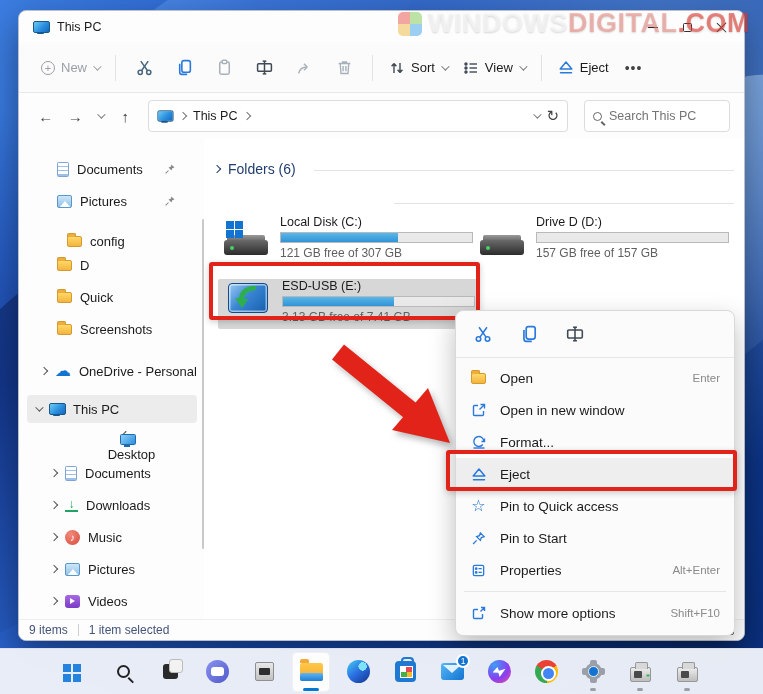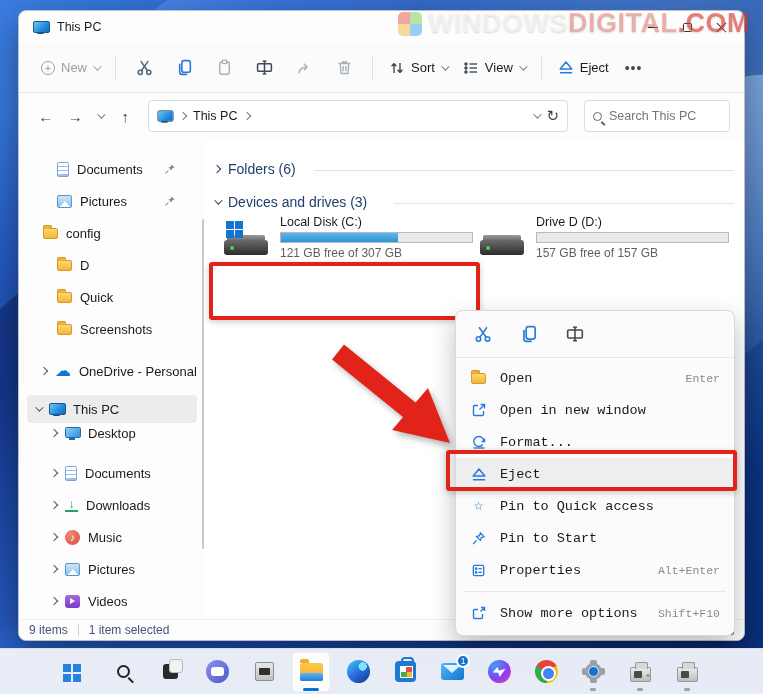--- a/index.html
+++ b/index.html
@@ -129,21 +129,21 @@
     font-size:12px; color:#44537a; background:#fdfdfd; border-top:1px solid #efefef; border-radius:0 0 8px 8px; }
   .sb-div { width:1px; height:12px; background:#d0d0d0; margin:0 10px; }
   .sb-right { position:absolute; right:10px; top:3px; display:flex; gap:10px; }
   .sbi-lines { width:14px; height:12px; border-top:2px solid #555; border-bottom:2px solid #555; position:relative; }
   .sbi-lines::before { content:""; position:absolute; left:0; top:3px; width:100%; height:2px; background:#555; }
   .sbi-thumb { width:12px; height:12px; border:1.6px solid #555; border-radius:2px; position:relative; }
   .sbi-thumb::before { content:""; position:absolute; left:1px; bottom:1px; width:5px; height:3px; background:#555; }
 
   
   .cmenu { position:absolute; left:455px; top:310px; width:280px; background:#fbfbfb; border:1px solid #d9d9d9;
-    border-radius:8px; box-shadow:0 10px 26px rgba(0,0,0,.26); z-index:30; padding-bottom:6px;font-family:Liberation Mono, monospace; }
+    border-radius:8px; box-shadow:0 10px 26px rgba(0,0,0,.26); z-index:30; padding-bottom:6px; }
   .cm-iconrow { display:flex; align-items:center; gap:12px; padding:9px 6px 7px 10px; }
   .cm-icobtn { width:34px; height:28px; display:flex; align-items:center; justify-content:center; border-radius:4px; cursor:default; }
   .cm-sep { height:1px; background:#e6e6e6; margin:2px 0 4px; }
   .cm-sep2 { height:1px; background:#e6e6e6; margin:5px 8px; }
   .cm-item { position:relative; height:32px; display:flex; align-items:center; padding:0 14px; gap:13px; font-size:13.5px; color:#1b1b1b; cursor:default; }
   .cm-item .cm-ico { width:17px; display:flex; justify-content:center; flex:none; color:#2471c8; }
   .cm-item .cm-lab { flex:1; white-space:nowrap; }
   .cm-item .cm-short { font-size:11.5px; color:#8a8a8a; }
   .cm-item.hl { background:#eeeeee; }
   .star-glyph { font-size:16px; color:#2471c8; line-height:1; }
@@ -347,21 +347,21 @@
           </svg>
       </div>
       <div class="sb-row" style="top:48px; padding-left:38px;">
         <span class="ico-pic"></span>
         <span class="lbl">Pictures</span>
         <svg class="pin-svg" width="12" height="12" viewBox="0 0 16 16">
             <path d="M10 2l4 4-3 1-1 3-4-4 3-1z" fill="#8a8a8a"></path>
             <line x1="6" y1="10" x2="2.2" y2="13.8" stroke="#8a8a8a" stroke-width="1.4"></line>
           </svg>
       </div>
-      <div class="sb-row" style="top:80px; padding-left:24px;">
+      <div class="sb-row" style="top:88px; padding-left:48px;">
         <span class="ico-folder"></span>
         <span class="lbl">config</span>
       </div>
       <div class="sb-row" style="top:112px; padding-left:38px;">
         <span class="ico-folder"></span>
         <span class="lbl">D</span>
       </div>
       <div class="sb-row" style="top:144px; padding-left:38px;">
         <span class="ico-folder"></span>
         <span class="lbl">Quick</span>
@@ -374,21 +374,21 @@
         <span class="chev right"></span>
         <span class="ico-cloud">☁</span>
         <span class="lbl">OneDrive - Personal</span>
       </div>
       <div class="sb-sel" style="top:256px;"></div>
       <div class="sb-row" style="top:256px; padding-left:16px;">
         <span class="chev"></span>
         <span class="ico-pc"></span>
         <span class="lbl">This PC</span>
       </div>
-      <div class="sb-row" style="top:280px; padding-left:32px;">
+      <div class="sb-row" style="top:294px; padding-left:32px;flex-direction:column;">
         <span class="chev right"></span>
         <span class="ico-desktop"></span>
         <span class="lbl">Desktop</span>
       </div>
       <div class="sb-row" style="top:320px; padding-left:32px;">
         <span class="chev right"></span>
         <span class="ico-docf"></span>
         <span class="lbl">Documents</span>
       </div>
       <div class="sb-row" style="top:352px; padding-left:32px;">
@@ -414,24 +414,20 @@
       <div class="sb-scroll"></div>
     </div>
 
     <div class="main">
       <div class="grp-hdr" style="left:10px; top:22px;">
         <span class="chev right"></span>
         <span>Folders (6)</span>
       </div>
       <div class="grp-line" style="left:110px; right:10px; top:31px;"></div>
 
-      <div class="grp-hdr" style="left:10px; top:55px;">
-        <span class="chev"></span>
-        <span>Devices and drives (3)</span>
-      </div>
       <div class="grp-line" style="left:190px; right:10px; top:64px;"></div>
 
       <div class="tile" style="left:12px; top:76px;">
         <div class="drive-ico">
           <div class="slab"></div>
             <div class="body"></div>
             <div class="winflag"></div>
         </div>
         <div class="dname">Local Disk (C:)</div>
         <div class="bar">
@@ -445,20 +441,33 @@
           <div class="slab"></div>
             <div class="body"></div>
         </div>
         <div class="dname">Drive D (D:)</div>
         <div class="bar">
             <div class="fill" style="width: 0%;"></div>
           </div>
         <div class="free">157 GB free of 157 GB</div>
       </div>
 
+      <div class="tile sel" style="left:14px; top:140px; width:260px;">
+        <div class="usb-ico">
+          <svg width="26" height="24" viewBox="0 0 26 24" style="position:absolute;left:5px;top:2px;">
+            <path d="M20 2 C10 3 7 8 7 15" fill="none" stroke="#2db04b" stroke-width="4.5" stroke-linecap="round"></path>
+            <path d="M1 12 L8 22 L14.5 13 Z" fill="#2db04b"></path>
+          </svg>
+        </div>
+        <div class="dname">ESD-USB (E:)</div>
+        <div class="bar">
+            <div class="fill" style="width: 58%;"></div>
+          </div>
+        <div class="free">3.13 GB free of 7.41 GB</div>
+      </div>
     </div>
 
     <div class="statusbar">
       <span>9 items</span>
       <span class="sb-div"></span>
       <span>1 item selected</span>
       <span class="sb-right">
         <span class="sbi-lines"></span>
         <span class="sbi-thumb"></span>
       </span>

